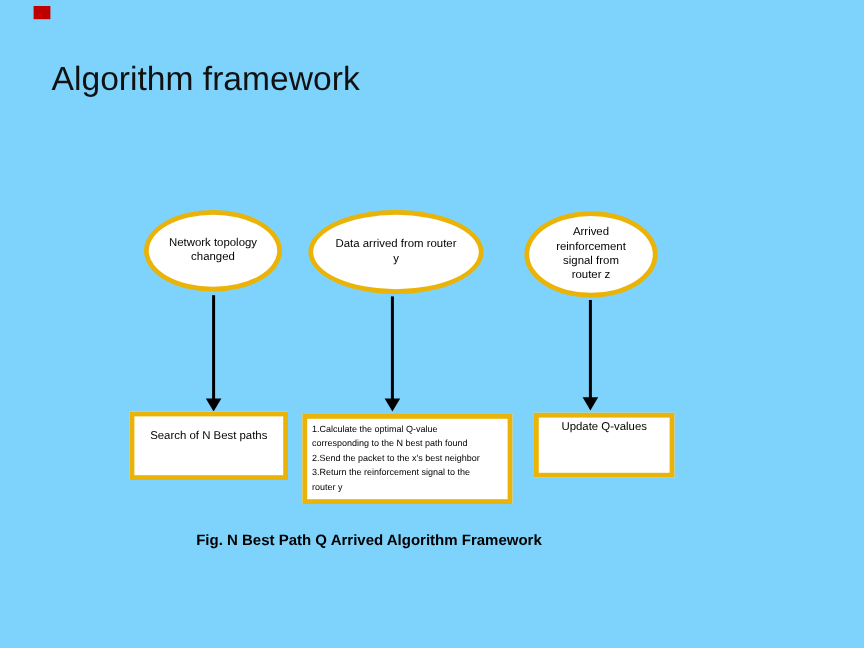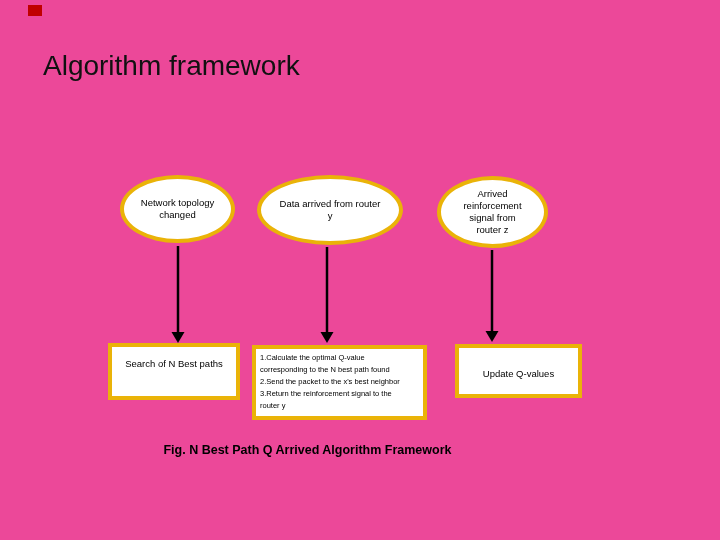--- a/index.html
+++ b/index.html
@@ -4,21 +4,21 @@
 <style>
   html, body {
     margin: 0;
     padding: 0;
     background: #ffffff;
   }
   .slide {
     position: relative;
     width: 720px;
     height: 540px;
-    background: #ec4899;
+    background: #7dd3fc;
     overflow: hidden;
     font-family: "Liberation Sans", sans-serif;
     color: #000000;
   }
   .red-mark {
     position: absolute;
     left: 28px;
     top: 5px;
     width: 14px;
     height: 11px;
@@ -52,21 +52,21 @@
     line-height: 12px;
     white-space: pre;
   }
   .ellipse-1 { left: 120px; top: 175px; width: 115px; height: 68px; }
   .ellipse-2 { left: 257px; top: 175px; width: 146px; height: 70px; }
   .ellipse-3 { left: 437px; top: 176px; width: 111px; height: 72px; }
   .box {
     align-items: flex-start;
   }
   .box-1 { left: 108px; top: 343px; width: 132px; height: 57px; padding-top: 11px; }
-  .box-3 { left: 455px; top: 344px; width: 127px; height: 54px; padding-top: 20px; }
+  .box-3 { left: 445px; top: 344px; width: 117px; height: 54px; padding-top: 2px; }
   .box-2 {
     left: 252px; top: 345px; width: 175px; height: 75px;
     justify-content: flex-start;
     text-align: left;
     padding: 3px 16px 0 4px;
   }
   .box-2 .lbl {
     font-size: 7.5px;
     line-height: 12px;
     white-space: pre;

